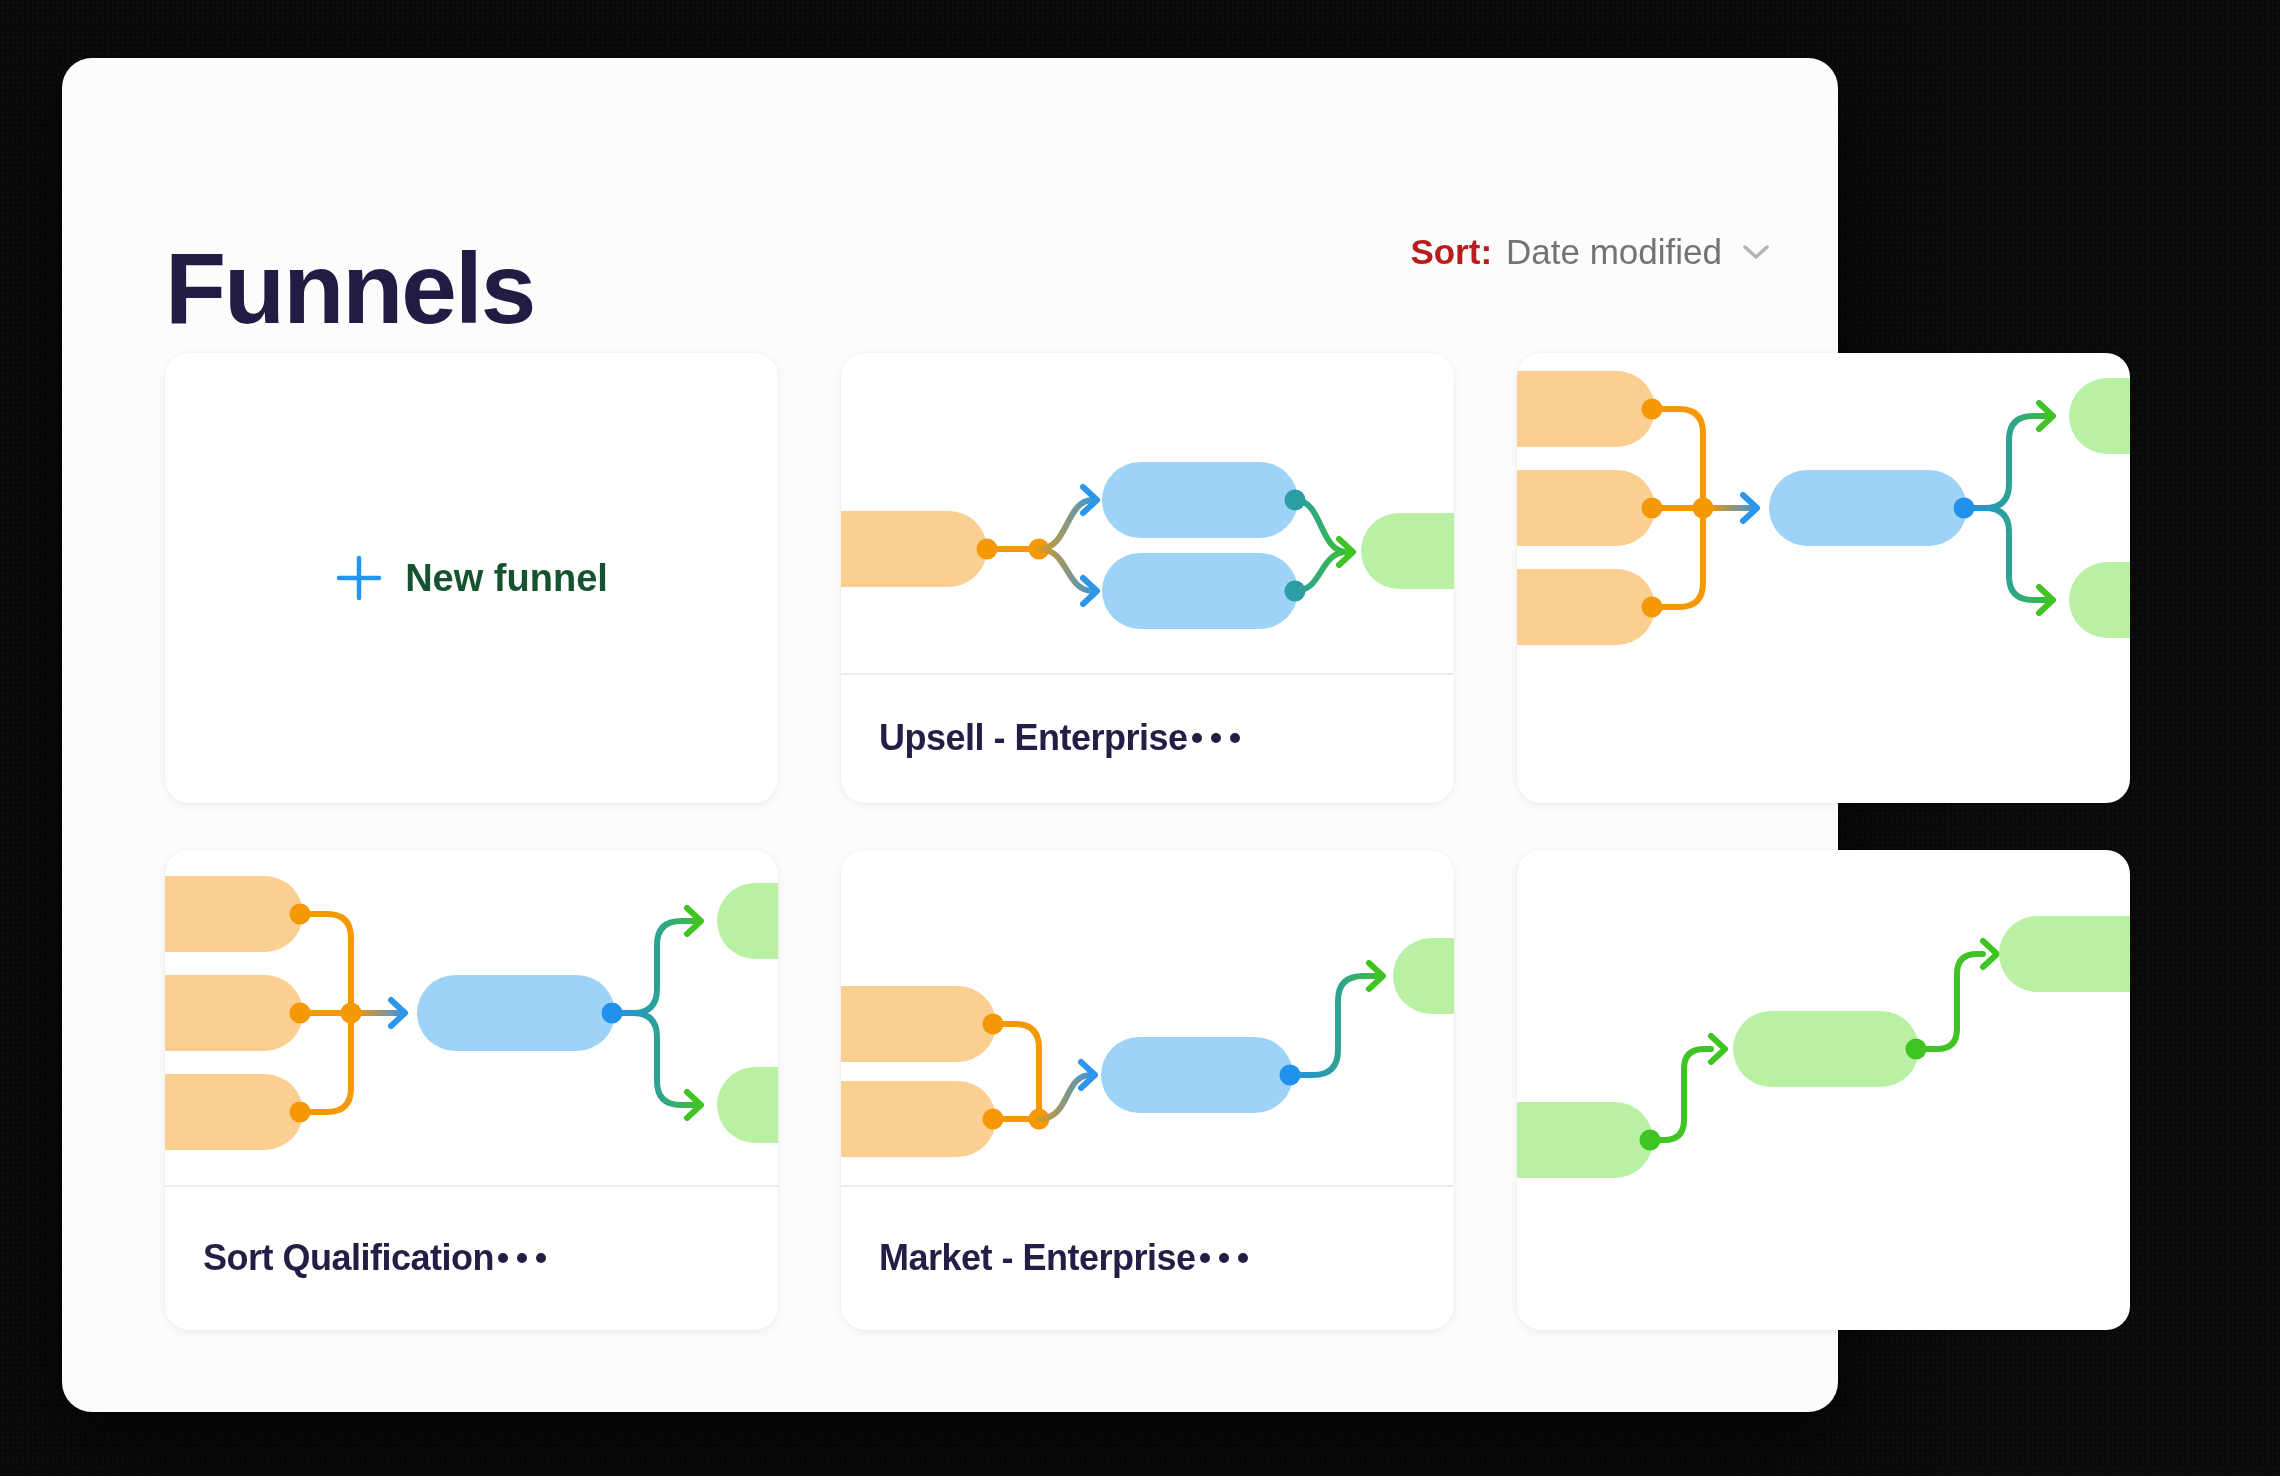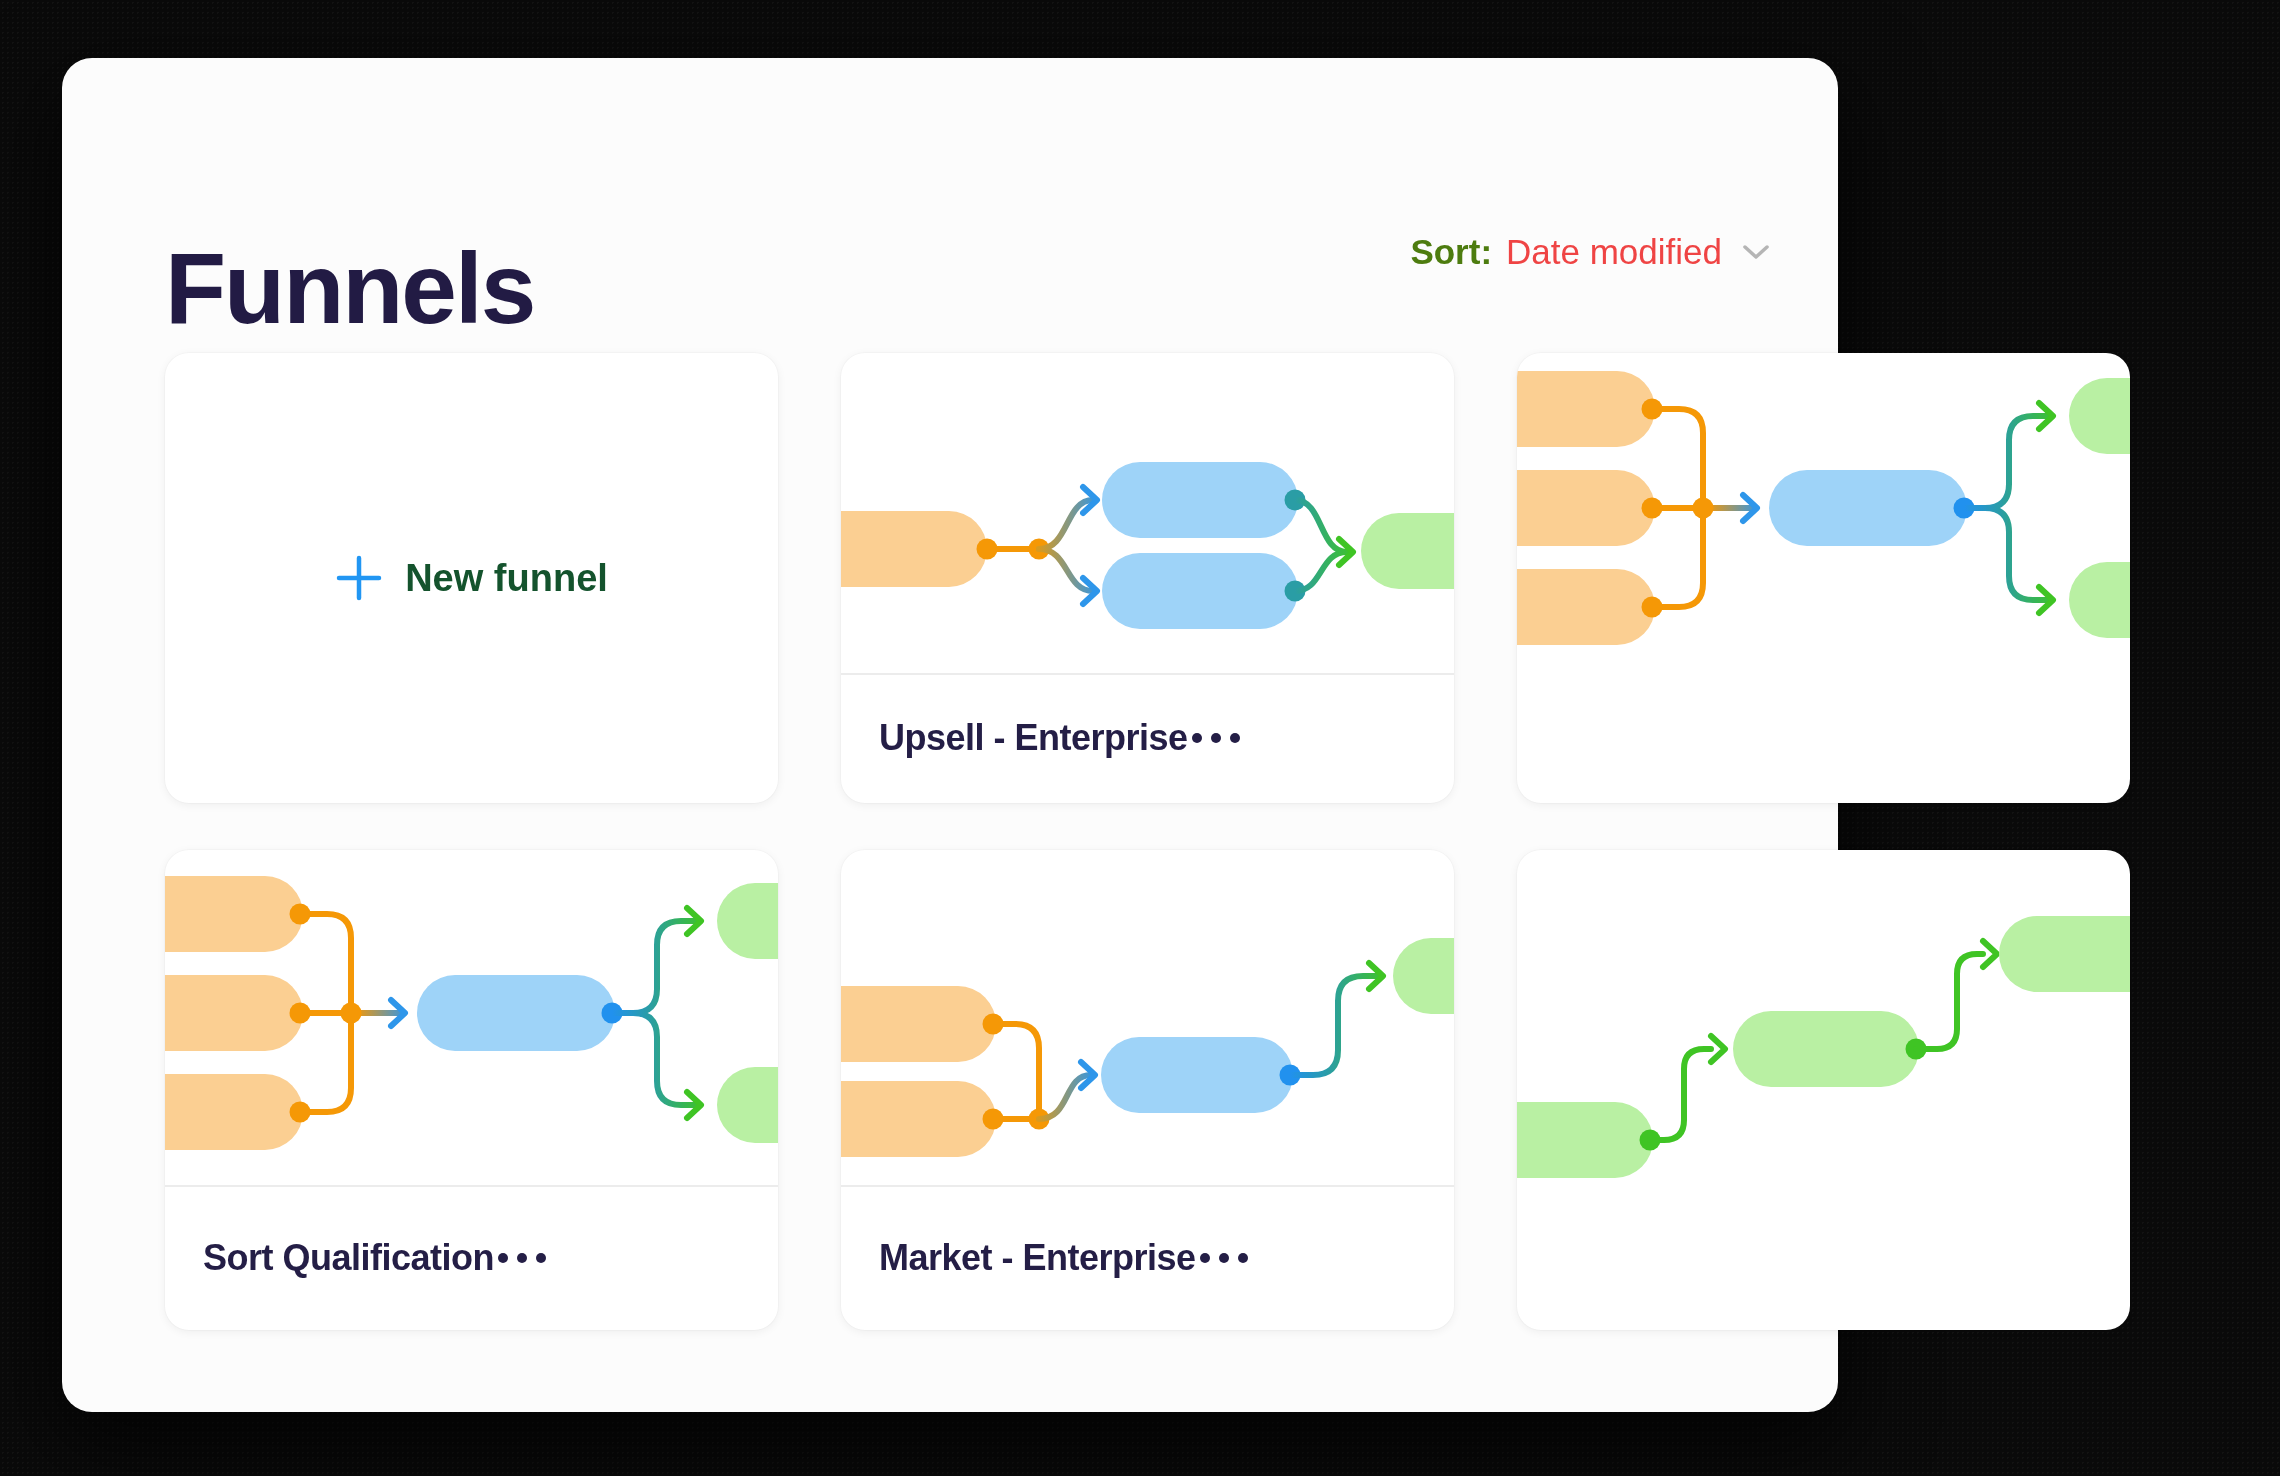--- a/index.html
+++ b/index.html
@@ -19,22 +19,22 @@
   .title{
     position:absolute;left:103px;top:108px;
     font-size:100px;font-weight:800;letter-spacing:-2px;
     color:#221B44;line-height:1.1;
   }
   .sort{
     position:absolute;right:68px;top:168px;height:52px;
     display:flex;align-items:center;gap:14px;
     font-size:35px;
   }
-  .sort-label{color:#4d7c0f;font-weight:700;}
-  .sort-value{color:#ef4444;font-weight:500;}
+  .sort-label{color:#b91c1c;font-weight:700;}
+  .sort-value{color:#737373;font-weight:500;}
   .sort-chevron{display:inline-block;margin-left:6px;}
   .grid-card{
     position:absolute;width:613px;background:#ffffff;border-radius:24px;
     box-shadow:0 2px 10px rgba(0,0,0,0.06), 0 0 0 1px rgba(0,0,0,0.02);
     overflow:hidden;
   }
   .row1{top:295px;height:450px;}
   .row2{top:792px;height:480px;}
   .col1{left:103px;}  .col2{left:779px;}  .col3{left:1455px;}
   .new-funnel{

